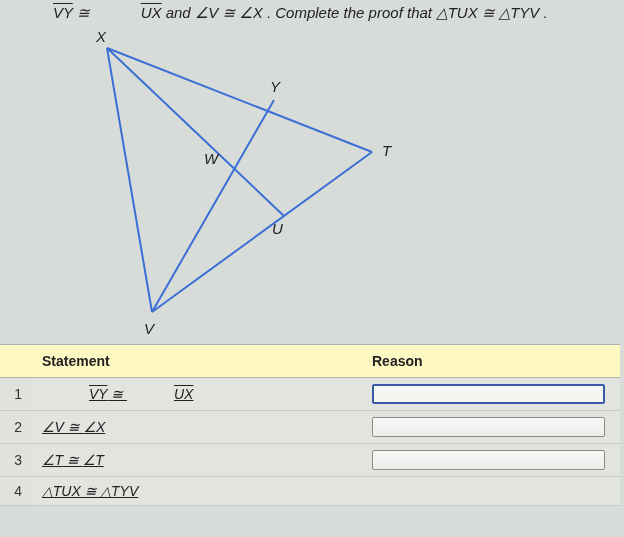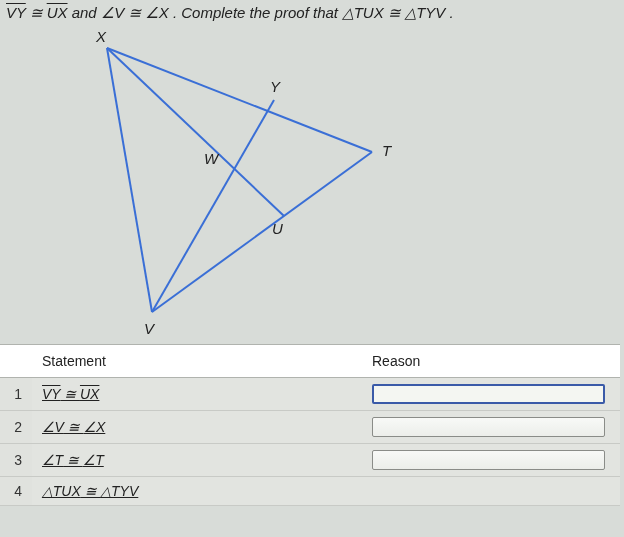--- a/index.html
+++ b/index.html
@@ -9,21 +9,21 @@
       background: #d8dcd8;
       font-family: Arial, sans-serif;
       color: #222;
       overflow: hidden;
     }
     .problem-text {
       padding: 4px 4px 2px 6px;
       font-size: 15px;
       font-style: italic;
     }
-    .overline { text-decoration: overline; }
+    .overline { text-decoration: overline; margin-left: 47px; }
     .diagram-area {
       position: relative;
       width: 390px;
       height: 320px;
       margin-left: 52px;
     }
     .vertex-label {
       position: absolute;
       font-style: italic;
       font-size: 15px;
@@ -33,22 +33,22 @@
       width: 620px;
       border-collapse: collapse;
       background: #e2e4e0;
       font-size: 14px;
     }
     table.proof th {
       text-align: left;
       padding: 8px 10px;
       border-top: 1px solid #b0b3ae;
       border-bottom: 1px solid #b0b3ae;
-      font-weight: normal;
-      background: #ffffff;
+      font-weight: bold;
+      background: #fef9c3;
     }
     table.proof td {
       padding: 6px 10px;
       border-bottom: 1px solid #c8cac6;
       vertical-align: middle;
     }
     td.num {
       width: 32px;
       text-align: right;
       color: #333;

